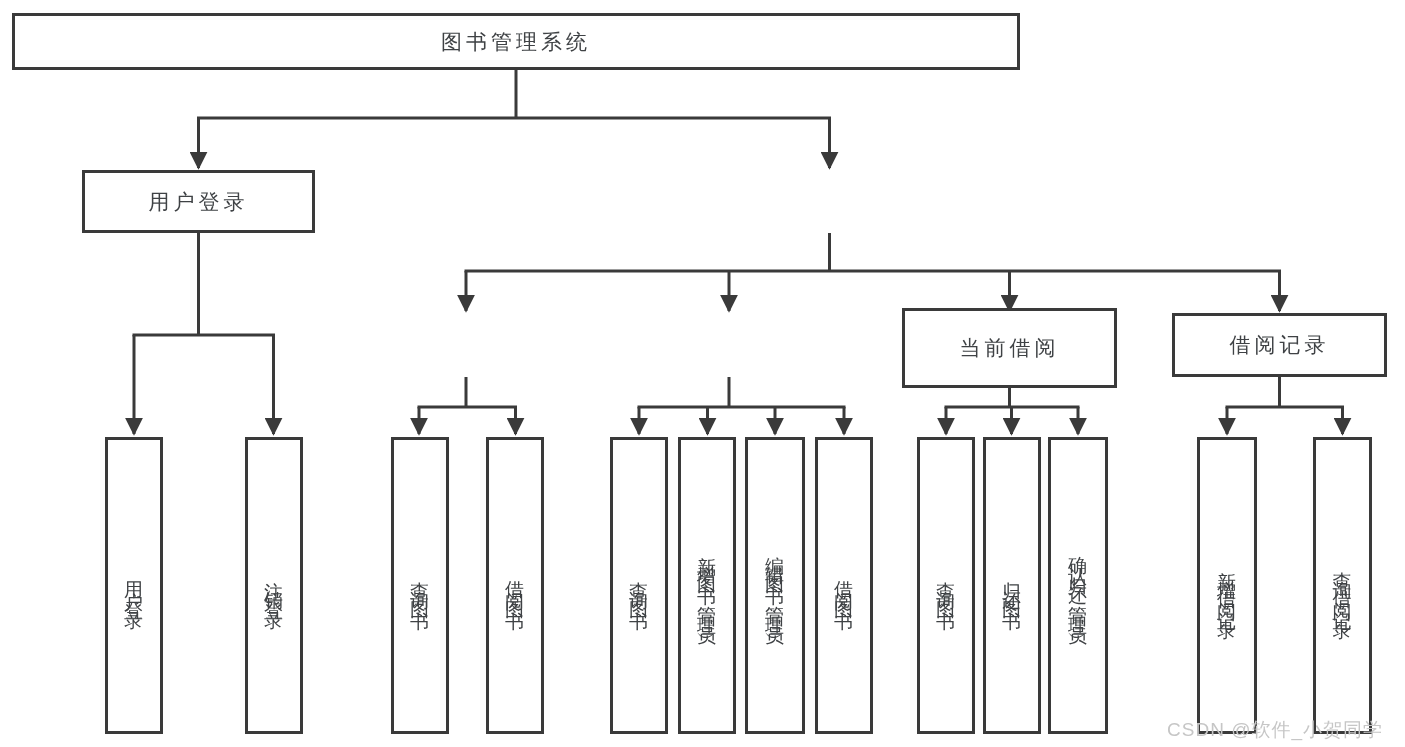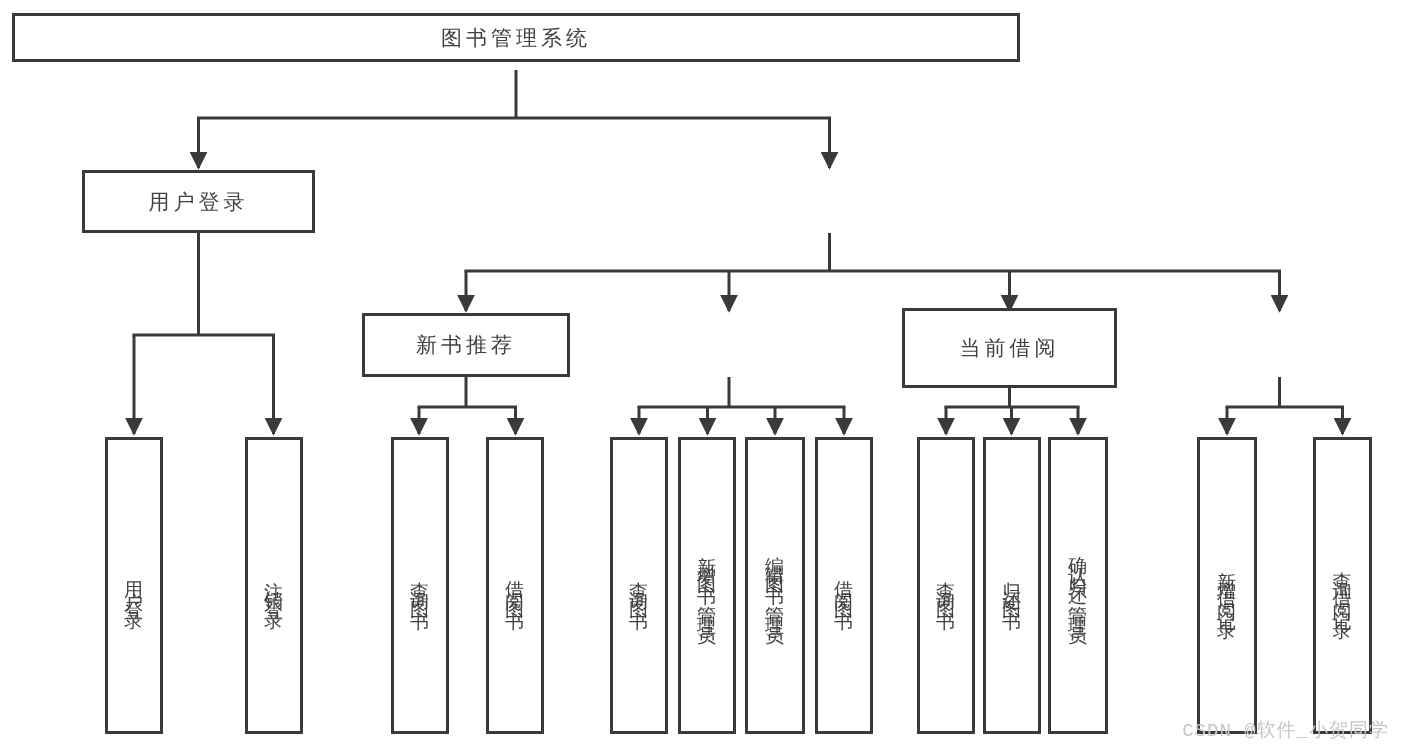--- a/index.html
+++ b/index.html
@@ -48,27 +48,26 @@
   .vnode span {
     writing-mode: vertical-rl;
     text-orientation: mixed;
     font-size: 19px;
     letter-spacing: 10px;
     color: #3f4245;
     line-height: 1;
   }
   .watermark {
     position: absolute;
-    right: 16px;
+    right: 22px;
     bottom: 4px;
     font-size: 19px;
     letter-spacing: 1px;
     color: #c6c6c6;
     white-space: nowrap;
-    font-family: Liberation Mono, monospace;
   }
 </style>
 </head>
 <body>
 
 <div id="canvas">
 
   <svg id="connectors" viewBox="0 0 1405 747" xmlns="http://www.w3.org/2000/svg">
     <defs>
       <marker id="arrow" viewBox="0 0 10 10" refX="9" refY="5" markerWidth="6" markerHeight="6" orient="auto">
@@ -100,26 +99,26 @@
       <line x1="775" y1="407" x2="775" y2="434" marker-end="url(#arrow)"></line>
       <line x1="844" y1="407" x2="844" y2="434" marker-end="url(#arrow)"></line>
       <line x1="946" y1="407" x2="946" y2="434" marker-end="url(#arrow)"></line>
       <line x1="1011.5" y1="407" x2="1011.5" y2="434" marker-end="url(#arrow)"></line>
       <line x1="1078" y1="407" x2="1078" y2="434" marker-end="url(#arrow)"></line>
       <line x1="1227" y1="407" x2="1227" y2="434" marker-end="url(#arrow)"></line>
       <line x1="1342.5" y1="407" x2="1342.5" y2="434" marker-end="url(#arrow)"></line>
     </g>
   </svg>
 
-  <div class="hnode" style="left:12px; top:13px; width:1008px; height:49px">图书管理系统</div>
+  <div class="hnode" style="left:12px; top:13px; width:1008px; height:57px">图书管理系统</div>
 
   <div class="hnode" style="left:82px; top:170px; width:233px; height:63px">用户登录</div>
 
-  <div class="hnode" style="left:362px; top:313px; width:208px; height:64px">新书推荐</div>
   <div class="hnode" style="left:902px; top:308px; width:215px; height:80px">当前借阅</div>
+  <div class="hnode" style="left:1172px; top:313px; width:215px; height:64px">借阅记录</div>
 
   <div class="vnode" style="left:105px">
     <span>用户登录</span>
   </div>
   <div class="vnode" style="left:245px">
     <span>注销登录</span>
   </div>
 
   <div class="vnode" style="left:391px">
     <span>查询图书</span>

